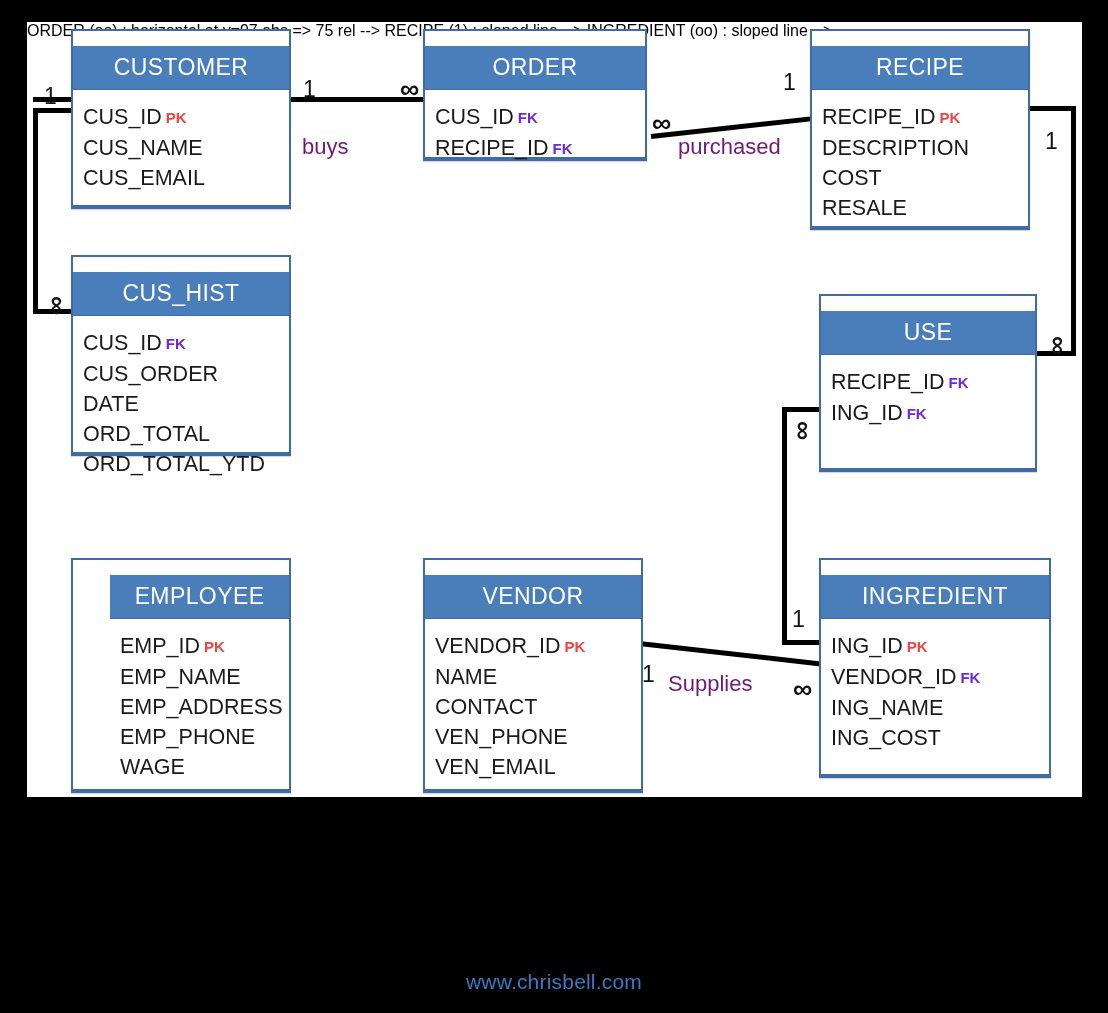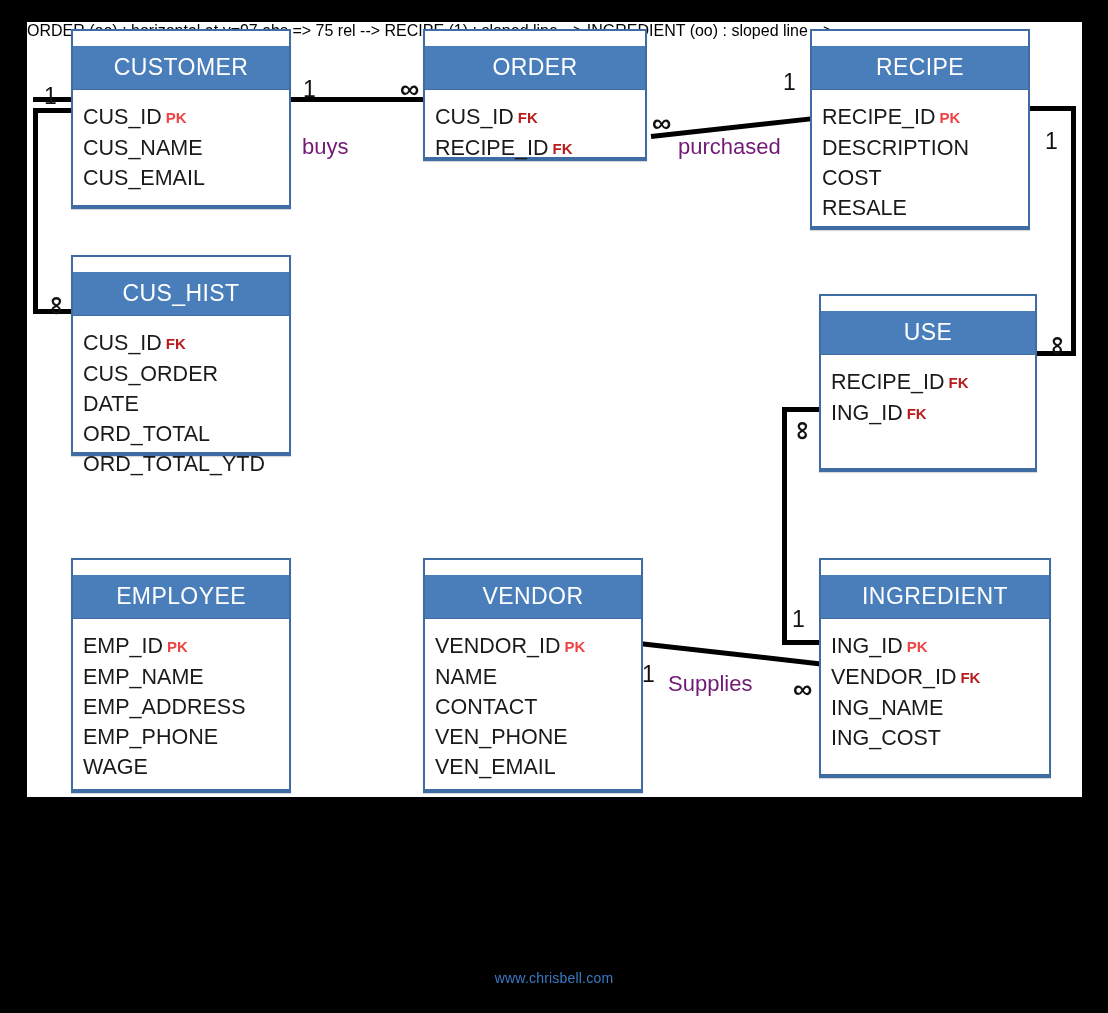--- a/index.html
+++ b/index.html
@@ -57,21 +57,21 @@
     white-space: nowrap;
     font-weight: 400;
   }
   .key {
     font-size: 15px;
     font-weight: bold;
     margin-left: 4px;
     vertical-align: 1px;
   }
   .key.pk { color: #ef4444; }
-  .key.fk { color: #b91c1c; text-align: right; }
+  .key.fk { color: #6d28d9; text-align: right; }
 
   
   .line-h, .line-v {
     position: absolute;
     background: #000000;
   }
   .line-h { height: 5px; }
   .line-v { width: 5px; }
   .diag {
     position: absolute;
@@ -105,21 +105,21 @@
     text-align: right;
   }
   
   #watermark {
     position: absolute;
     left: 0;
     top: 970px;
     width: 1108px;
     text-align: center;
     color: #3a7ac4;
-    font-size: 14px;
+    font-size: 21px;
     letter-spacing: 0.2px;
   }
 </style>
 </head>
 <body>
 
 <div id="canvas">
 
   
 
@@ -214,21 +214,21 @@
   
   <div class="entity" style="left:792px; top:272px; width:218px; height:178px;">
     <div class="entity-header">USE</div>
     <div class="entity-body">
       <div class="attr"><span>RECIPE_ID</span><span class="key fk">FK</span></div>
       <div class="attr"><span>ING_ID</span><span class="key fk">FK</span></div>
     </div>
   </div>
 
   
-  <div class="entity" style="left:44px; top:536px; width:220px; height:235px;">
+  <div class="entity" style="left:44px; top:536px; width:220px; height:235px;padding-left:37px;">
     <div class="entity-header">EMPLOYEE</div>
     <div class="entity-body">
       <div class="attr"><span>EMP_ID</span><span class="key pk">PK</span></div>
       <div class="attr"><span>EMP_NAME</span></div>
       <div class="attr"><span>EMP_ADDRESS</span></div>
       <div class="attr"><span>EMP_PHONE</span></div>
       <div class="attr"><span>WAGE</span></div>
     </div>
   </div>
 

